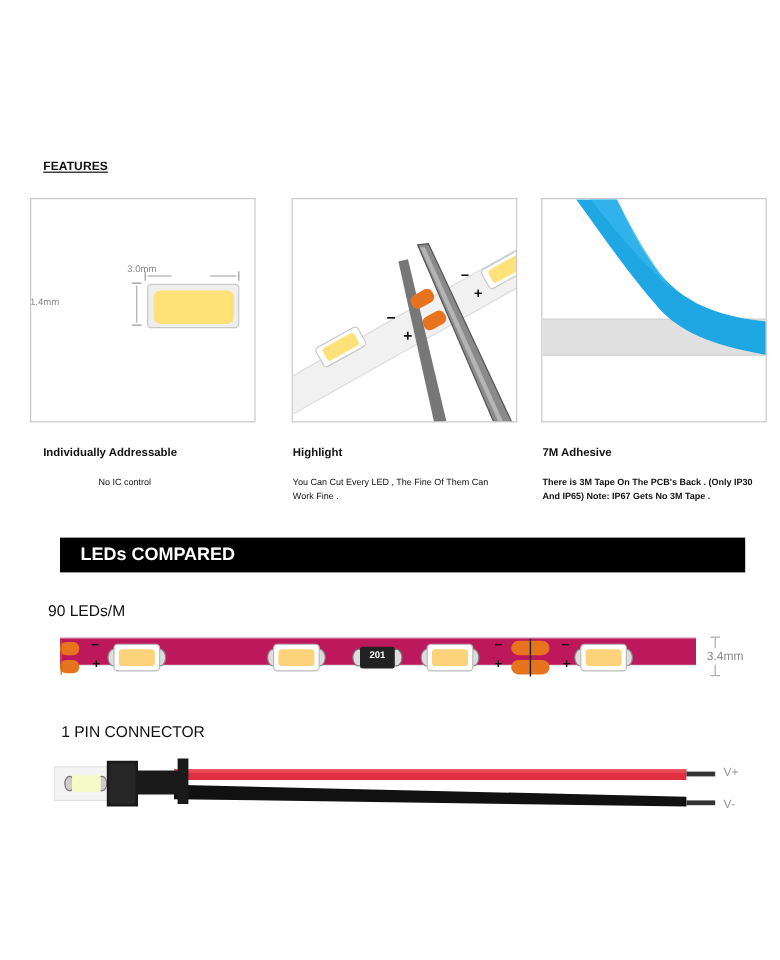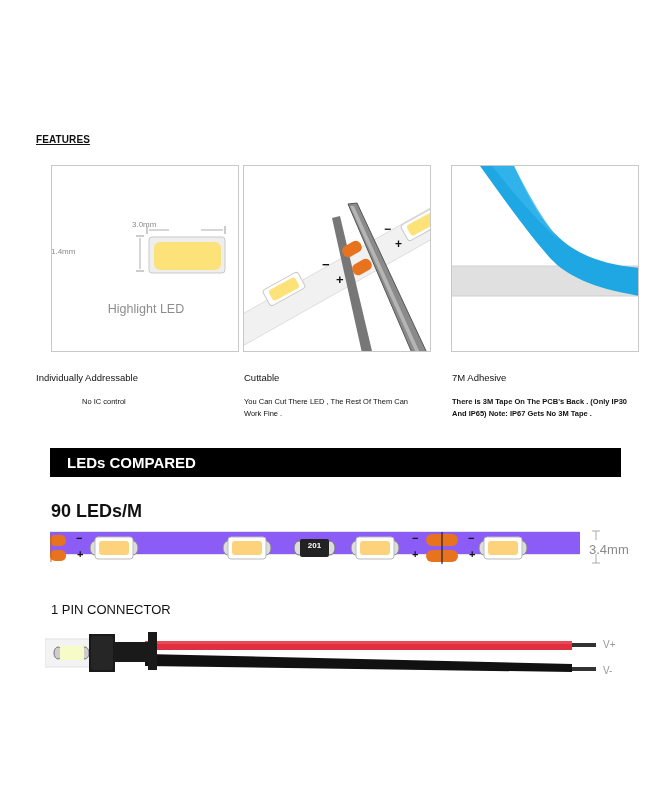--- a/index.html
+++ b/index.html
@@ -1,50 +1,49 @@
 <!DOCTYPE html>
 <html><head>
 <meta charset="utf-8">
 <style>
   * { box-sizing: border-box; margin: 0; padding: 0; }
   html, body { width: 650px; height: 800px; background: #ffffff; overflow: hidden; }
   body { position: relative; font-family: "Liberation Sans", sans-serif; color: #111; }
   .abs { position: absolute; }
   .section-title { font-weight: bold; font-size: 10px; letter-spacing: 0.1px; text-decoration: underline; }
   .panel { position: absolute; top: 165px; width: 188px; height: 187px; border: 1px solid #c8c8c8; background: #fff; overflow: hidden; }
-  .cap-title { position: absolute; top: 372px; font-weight: normal; font-size: 9.5px; }
+  .cap-title { position: absolute; top: 372px; font-weight: bold; font-size: 9.5px; }
   .cap-text { position: absolute; top: 396px; font-size: 7.5px; line-height: 12px; }
   .banner { position: absolute; left: 50px; top: 448px; width: 571px; height: 29px; background: #000; }
   .banner span { position: absolute; left: 17px; top: 6px; color: #fff; font-weight: bold; font-size: 15px; }
   .sub-head { position: absolute; font-size: 13px; }
   .dim { color: #8a8a8a; font-size: 8px; }
 </style>
 </head>
 <body>
 
 <div class="abs section-title" style="left:36px; top:134px;">FEATURES</div>
 
-<div class="panel" style="left:51px;padding-left:42px;">
+<div class="panel" style="left:25px;padding-left:42px;">
   <svg width="188" height="187">
 
     <line x1="53" y1="60" x2="53" y2="68" stroke="#999" stroke-width="1"></line>
     <line x1="131" y1="60" x2="131" y2="68" stroke="#999" stroke-width="1"></line>
     <line x1="55" y1="64" x2="75" y2="64" stroke="#999" stroke-width="0.8"></line>
     <line x1="107" y1="64" x2="129" y2="64" stroke="#999" stroke-width="0.8"></line>
 
     <line x1="42" y1="70" x2="50" y2="70" stroke="#999" stroke-width="1"></line>
     <line x1="42" y1="105" x2="50" y2="105" stroke="#999" stroke-width="1"></line>
     <line x1="46" y1="72" x2="46" y2="103" stroke="#999" stroke-width="0.8"></line>
 
     <rect x="55" y="71" width="76" height="36" rx="3" fill="#eeeeee" stroke="#c9c9c9" stroke-width="1"></rect>
     <rect x="60" y="76" width="67" height="28" rx="6" fill="#fde27a"></rect>
   </svg>
   <div class="abs dim" style="left:80px; top:54px;">3.0mm</div>
   <div class="abs dim" style="left:-1px; top:81px; width:18px; text-align:right;">1.4mm</div>
-  <div class="abs" style="left:0; top:136px; width:188px; text-align:center; color:#8d8d8d; font-size:12.5px;">Highlight  LED</div>
 </div>
 
 <div class="panel" style="left:243px;">
   <svg width="188" height="187">
 
     <polygon points="-5,150 190,40 190,72 -5,182" fill="#f1f1f1" stroke="#dddddd" stroke-width="1"></polygon>
 
     <g transform="translate(40,123) rotate(-29)">
       <rect x="-20" y="-9" width="40" height="18" rx="3" fill="#fff" stroke="#c8c8c8"></rect>
       <rect x="-15" y="-6" width="30" height="12" rx="3" fill="#fde27a"></rect>
@@ -77,33 +76,33 @@
     <line x1="0" y1="130" x2="188" y2="130" stroke="#cfcfcf"></line>
 
     <path d="M28,0 L62,0 C90,60 110,95 188,102 L188,130 C140,122 115,110 98,92 C70,60 50,30 28,0 Z" fill="#1fa7e3"></path>
     <path d="M40,0 L62,0 C80,35 92,55 108,75 C80,50 60,25 40,0 Z" fill="#37b5ec" opacity="0.8"></path>
   </svg>
 </div>
 
 <div class="cap-title" style="left:36px;">Individually Addressable</div>
 <div class="cap-text" style="left:36px; width:185px;padding-left:46px;">No IC control</div>
 
-<div class="cap-title" style="left:244px;">Cuttable</div>
-<div class="cap-text" style="left:244px; width:180px;">You Can Cut There LED , The Rest Of Them Can Work Fine .</div>
+<div class="cap-title" style="left:244px;">Highlight</div>
+<div class="cap-text" style="left:244px; width:180px;">You Can Cut Every LED , The Fine Of Them Can Work Fine .</div>
 
 <div class="cap-title" style="left:452px;">7M Adhesive</div>
 <div class="cap-text" style="left:452px; width:190px;font-weight:bold;">There is 3M Tape On The PCB's Back . (Only IP30 And IP65)  Note: IP67 Gets No 3M Tape .</div>
 
 <div class="banner">
   <span>LEDs COMPARED</span>
 </div>
 
-<div class="sub-head" style="left:51px; top:501px; font-weight:bold; font-size:18px;">90 LEDs/M</div>
+<div class="sub-head" style="left:40px; top:501px; font-weight:normal; font-size:13px;">90 LEDs/M</div>
 
-<div class="abs" style="left:50px; top:531px; width:530px; height:24px; background:#8b5cf6; border-top:1px solid #e4e4e4; border-bottom:1px solid #e4e4e4;">
+<div class="abs" style="left:50px; top:531px; width:530px; height:24px; background:#be185d; border-top:1px solid #e4e4e4; border-bottom:1px solid #e4e4e4;">
   <svg width="530" height="32">
 
     <rect x="0" y="3" width="16" height="11" rx="5" fill="#e8731e"></rect>
     <rect x="0" y="18" width="16" height="11" rx="5" fill="#e8731e"></rect>
     <line x1="1" y1="2" x2="1" y2="30" stroke="#c86410" stroke-width="1"></line>
 
     <ellipse cx="45" cy="16" rx="5" ry="7" fill="#ddd" stroke="#888"></ellipse>
     <ellipse cx="83" cy="16" rx="5" ry="7" fill="#ddd" stroke="#888"></ellipse>
     <rect x="45" y="5" width="38" height="22" rx="3" fill="#fff" stroke="#bbb"></rect>
     <rect x="49" y="9" width="30" height="14" rx="3" fill="#fcd37a"></rect>
@@ -139,21 +138,21 @@
   <div class="abs" style="left:418px; top:0px; font-size:11px; font-weight:bold;">−</div>
   <div class="abs" style="left:419px; top:16px; font-size:11px; font-weight:bold;">+</div>
 </div>
 
 <svg class="abs" style="left:590px; top:530px;" width="12" height="34">
   <line x1="2" y1="1" x2="10" y2="1" stroke="#aaa"></line>
   <line x1="2" y1="33" x2="10" y2="33" stroke="#aaa"></line>
   <line x1="6" y1="1" x2="6" y2="10" stroke="#aaa"></line>
   <line x1="6" y1="24" x2="6" y2="33" stroke="#aaa"></line>
 </svg>
-<div class="abs dim" style="left:589px; top:542px; font-size:13px;text-align:center;">3.4mm</div>
+<div class="abs dim" style="left:589px; top:542px; font-size:10px;text-align:center;">3.4mm</div>
 
 <div class="sub-head" style="left:51px; top:602px; font-size:13px;">1 PIN CONNECTOR</div>
 
 <svg class="abs" style="left:45px; top:630px;" width="560" height="50">
 
   <rect x="0" y="9" width="45" height="28" fill="#f3f3f3" stroke="#e0e0e0"></rect>
   <ellipse cx="13" cy="23" rx="4" ry="6" fill="#ccc" stroke="#777"></ellipse>
   <ellipse cx="40" cy="23" rx="4" ry="6" fill="#ccc" stroke="#777"></ellipse>
   <rect x="15" y="16" width="24" height="14" rx="2" fill="#f7fbc8"></rect>
 

